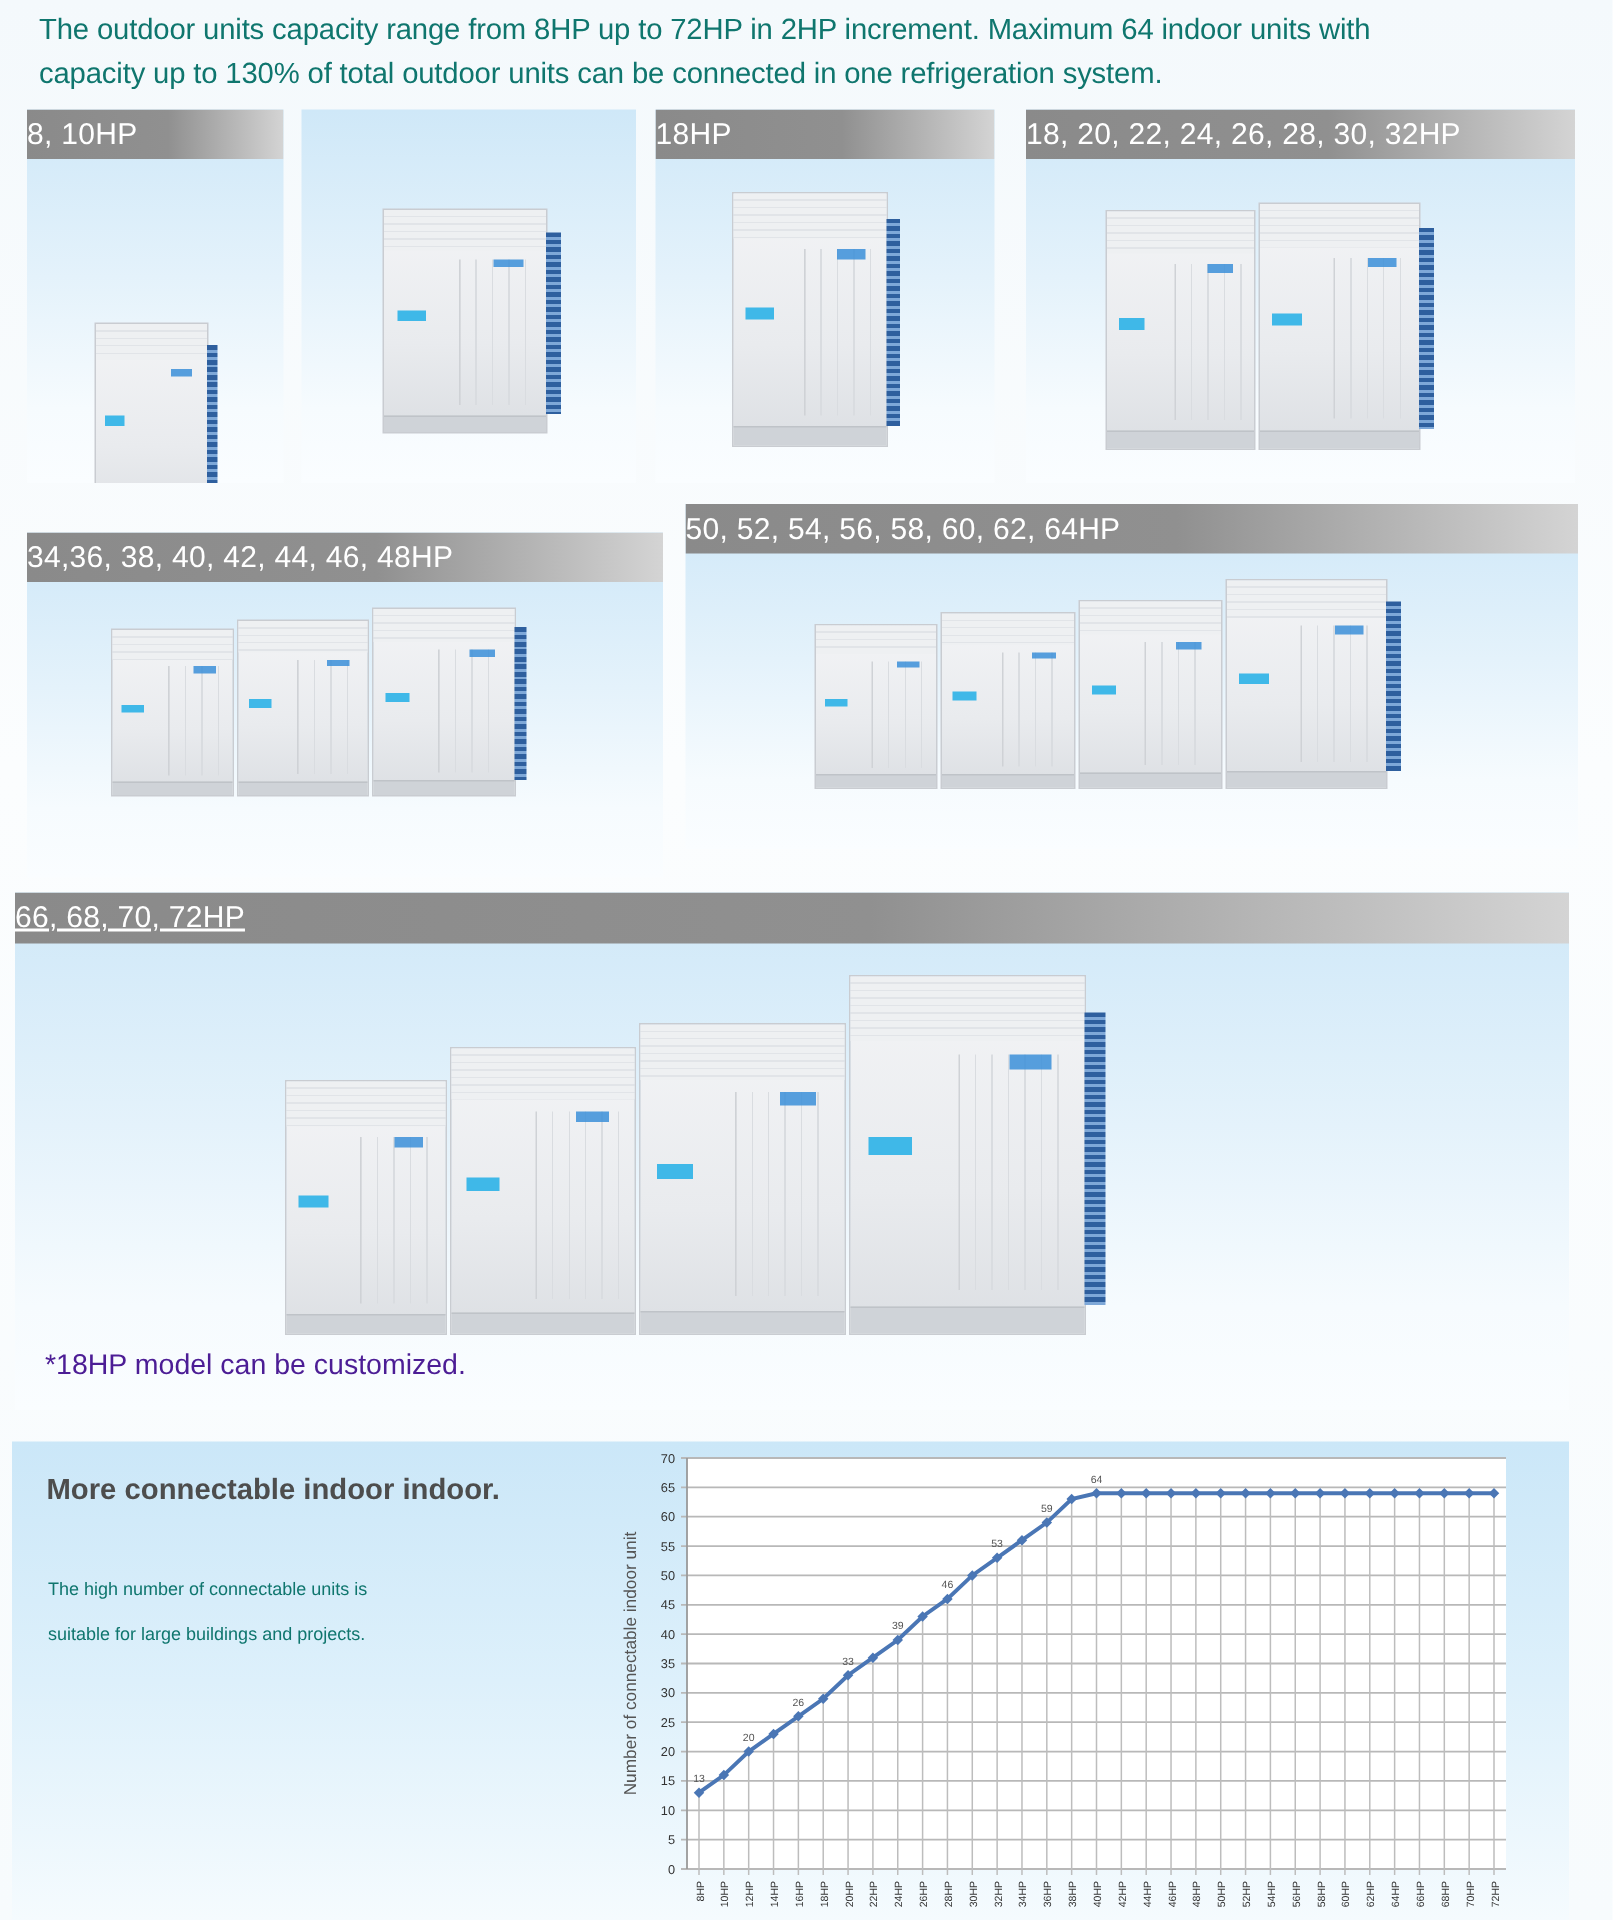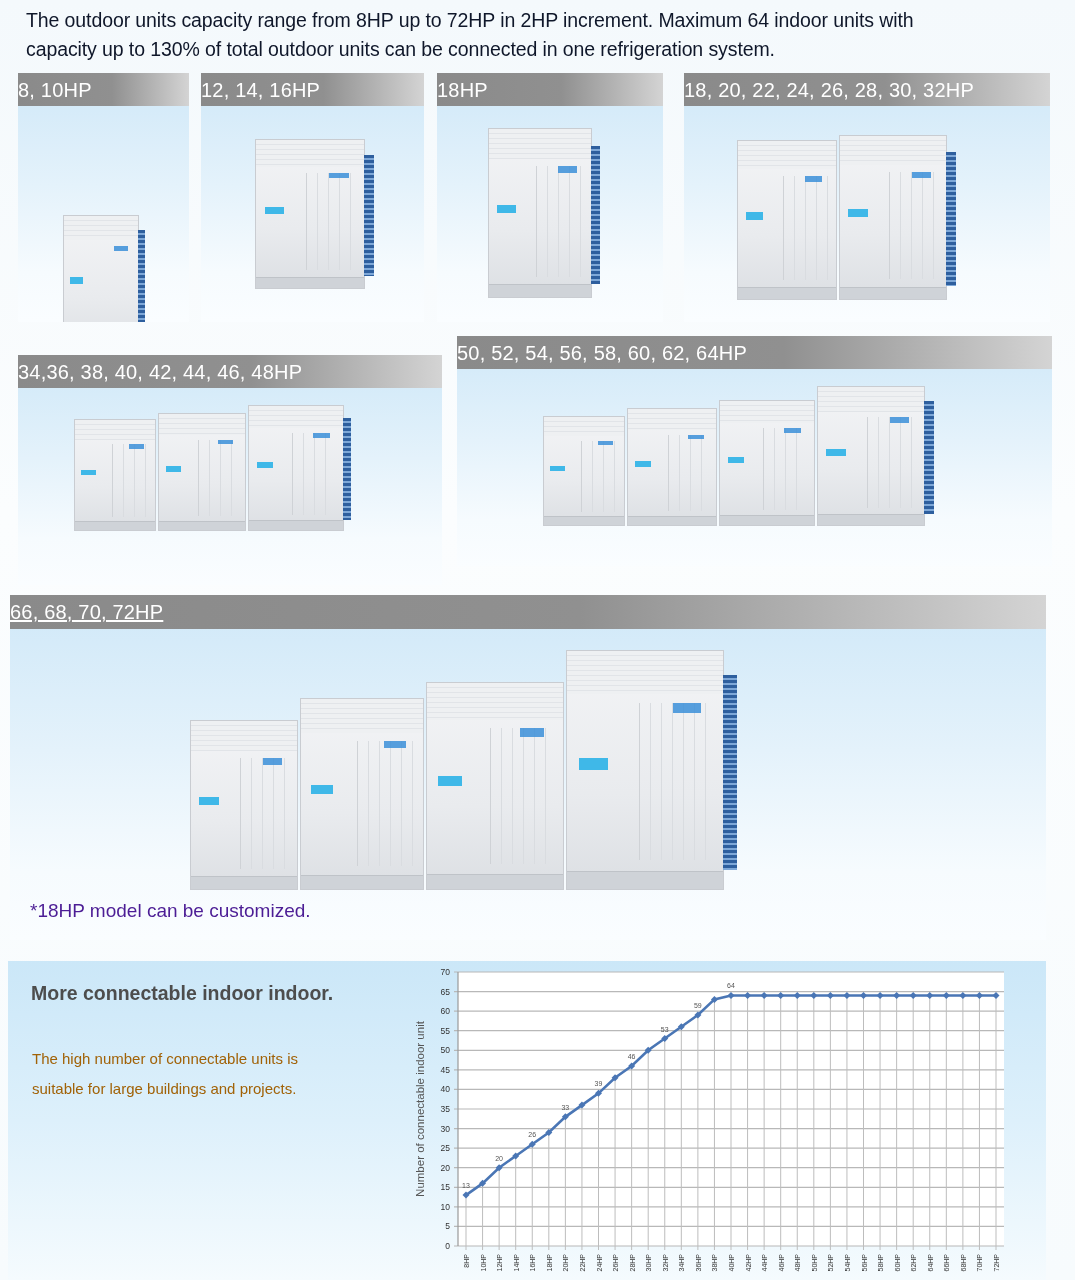--- a/index.html
+++ b/index.html
@@ -1,19 +1,19 @@
 <!DOCTYPE html>
 <html><head>
 <meta charset="utf-8">
 <style>
   html,body{margin:0;padding:0;}
   body{width:1075px;height:1280px;position:relative;overflow:hidden;
     background:linear-gradient(180deg,#f4f9fc 0%,#fbfdfe 40%,#f7fbfd 100%);
     font-family:"Liberation Sans",sans-serif;color:#4a4a4a;}
-  .intro{position:absolute;left:26px;top:6px;width:1030px;font-size:19.5px;line-height:29px;color:#0f172a;letter-spacing:-0.1px;}
+  .intro{position:absolute;left:26px;top:6px;width:1030px;font-size:19.5px;line-height:29px;color:#0f766e;letter-spacing:-0.1px;}
   .card{position:absolute;overflow:hidden;
     background:linear-gradient(180deg,#cfe8f8 0%,#e4f2fb 45%,#f6fbfe 80%,#fafdff 100%);}
   .bar{position:absolute;left:0;right:0;top:0;height:33px;
     background:linear-gradient(90deg,#8a8a8a 0%,#909090 55%,#bdbdbd 85%,#d4d4d4 100%);
     color:#fff;font-size:20px;text-align:left;line-height:35px;letter-spacing:0.2px;}
   .units{position:absolute;display:flex;align-items:flex-end;}
   .unit{position:relative;background:linear-gradient(180deg,#f3f4f6 0%,#e9ebee 60%,#dcdfe3 100%);
     border:1px solid #c9ccd1;box-sizing:border-box;margin-right:2px;}
   .unit .top{position:absolute;left:0;right:0;top:0;height:18%;
     background:repeating-linear-gradient(180deg,#eef0f2 0 4px,#e1e4e8 4px 5px);}
@@ -21,21 +21,21 @@
     background:repeating-linear-gradient(90deg,transparent 0 10px,#d9dce0 10px 11px);}
   .unit .logo{position:absolute;top:22%;right:14%;width:18%;height:4%;background:#3b8fd8;opacity:.85;}
   .unit .badge{position:absolute;left:8%;top:45%;width:18%;height:5%;background:#3fb8e8;}
   .unit .base{position:absolute;left:0;right:0;bottom:0;height:7%;background:#cfd3d8;border-top:1px solid #bfc3c8;}
   .unit .coil{position:absolute;right:-9%;top:10%;bottom:8%;width:9%;
     background:repeating-linear-gradient(180deg,#2e5f9e 0 3px,#7ea8d8 3px 5px);}
   .note{position:absolute;left:30px;top:900px;font-size:19px;color:#4c1d95;}
   .panel{position:absolute;left:8px;top:961px;width:1038px;height:319px;
     background:linear-gradient(180deg,#cbe7f8 0%,#ddf0fb 50%,#f5fbfe 100%);}
   .panel-title{position:absolute;left:31px;top:982px;font-size:19.5px;font-weight:bold;color:#4d4d4d;}
-  .panel-text{position:absolute;left:32px;top:1044px;width:360px;font-size:15px;line-height:30px;color:#a16207;}
+  .panel-text{position:absolute;left:32px;top:1044px;width:360px;font-size:12px;line-height:30px;color:#0f766e;}
   .chart{position:absolute;left:400px;top:961px;width:640px;height:319px;}
 </style>
 </head>
 <body>
 
 <div class="intro">
   <div>The outdoor units  capacity range from 8HP up to 72HP in 2HP increment. Maximum 64 indoor units with</div>
   <div>capacity  up to 130% of total outdoor units can be connected in one refrigeration system.</div>
 </div>
 
@@ -45,21 +45,20 @@
     <div class="unit" style="width:76px;height:138px;">
         <div class="top"></div>
         <div class="logo"></div>
         <div class="badge"></div>
         <div class="coil"></div>
       </div>
   </div>
 </div>
 
 <div class="card" style="left:201px;top:73px;width:223px;height:249px;">
-  <div class="bar">12, 14, 16HP</div>
   <div class="units" style="left:54px;top:66px;">
     <div class="unit" style="width:110px;height:150px;">
         <div class="top"></div>
         <div class="door"></div>
         <div class="logo"></div>
         <div class="badge"></div>
         <div class="base"></div>
         <div class="coil"></div>
       </div>
   </div>

